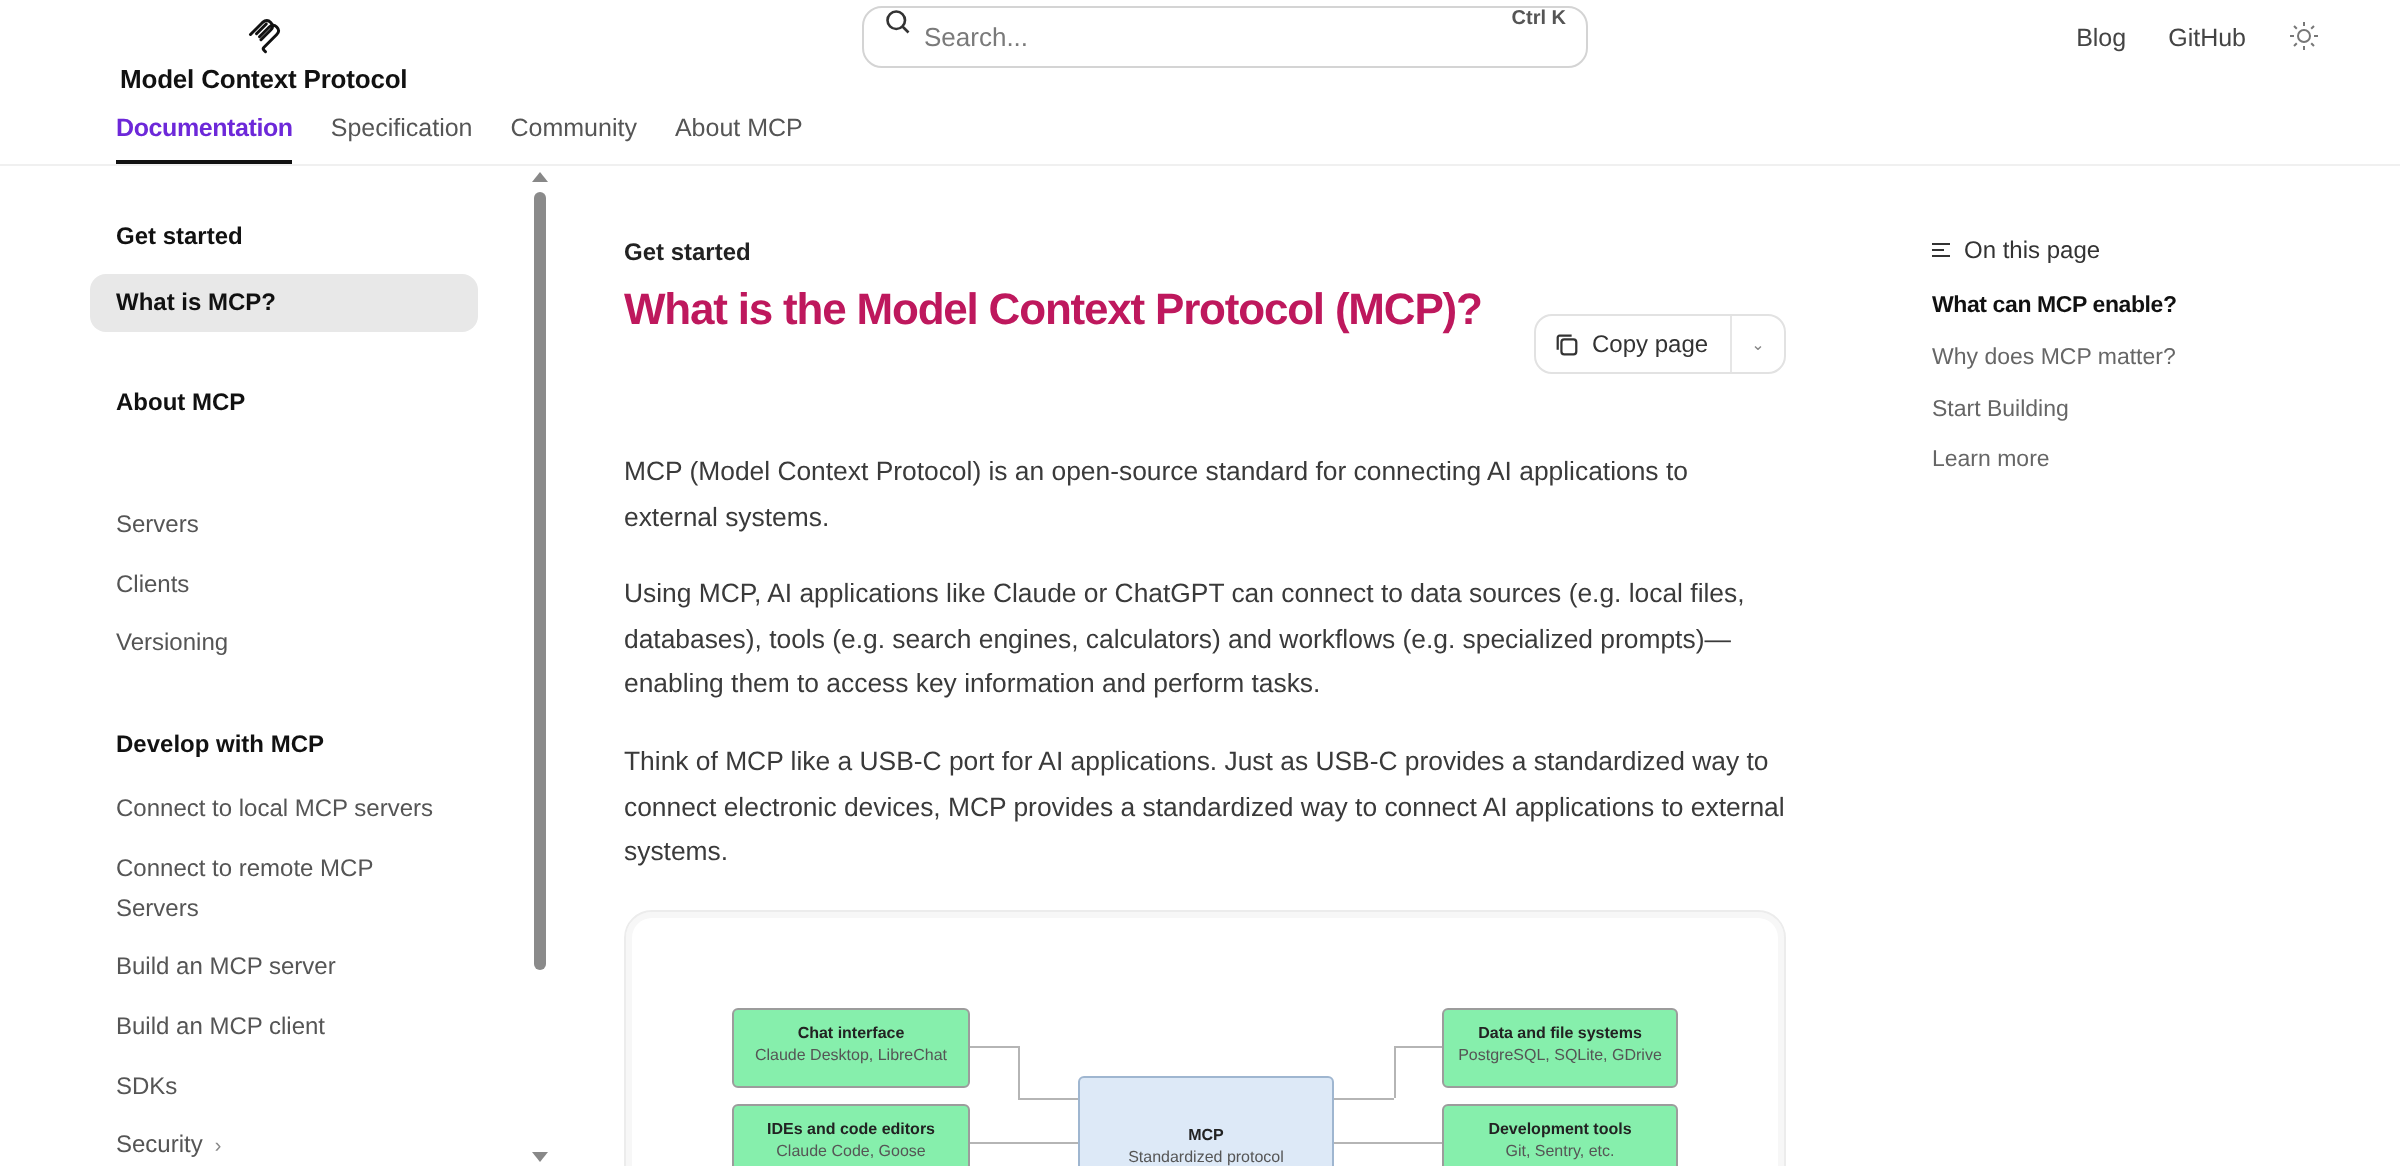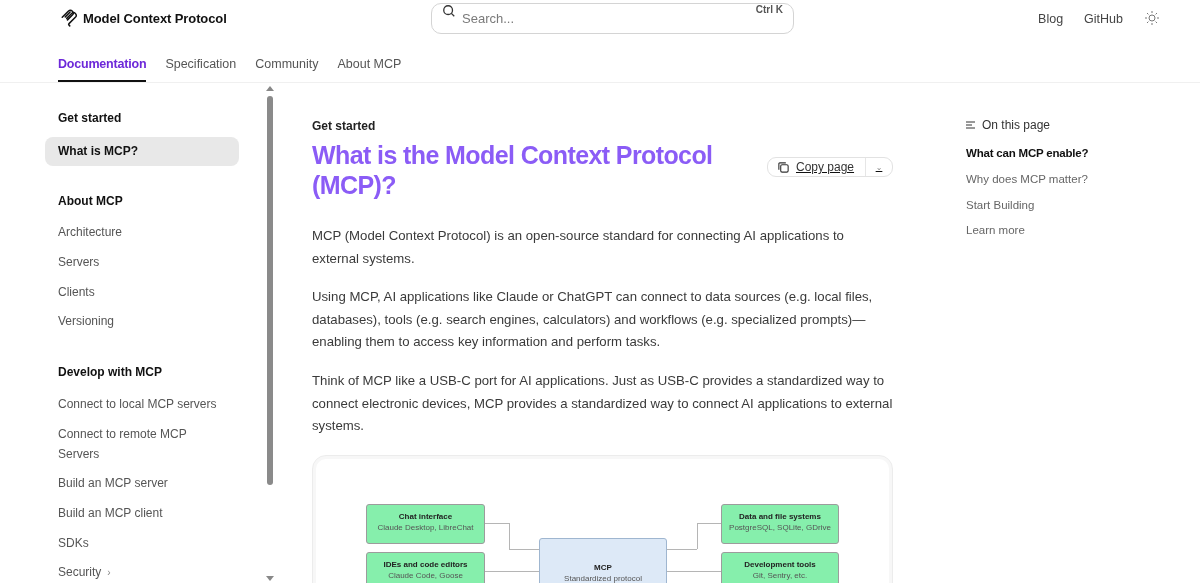--- a/index.html
+++ b/index.html
@@ -1,21 +1,21 @@
 <!DOCTYPE html>
 <html><head>
 <meta charset="utf-8">
 <style>
   * { box-sizing: border-box; margin: 0; padding: 0; }
   html, body { width: 1200px; height: 583px; overflow: hidden; background: #ffffff; }
   body { font-family: "Liberation Sans", sans-serif; color: #111111; position: relative; }
 
   
   .topbar { position: absolute; top: 0; left: 0; width: 1200px; height: 36px; }
-  .logo { position: absolute; left: 60px; top: 9px; display: flex; align-items: center; gap: 5px; }
+  .logo { position: absolute; left: 60px; top: 9px; display: flex; align-items: center; gap: 5px; flex-direction: column; }
   .logo-icon { width: 18px; height: 18px; display: inline-block; }
   .logo-text { font-size: 13px; font-weight: bold; color: #111; letter-spacing: -0.1px; }
 
   .search { position: absolute; left: 431px; top: 3px; width: 363px; height: 31px; border: 1px solid #d4d4d4; border-radius: 10px; display: flex; padding: 0 10px; background: #fff; }
   .search-icon { width: 14px; height: 14px; margin-right: 6px; display: inline-block; }
   .search-input { border: none; outline: none; font-size: 13px; color: #777; flex: 1; background: transparent; font-family: "Liberation Sans", sans-serif; }
   .search-input::placeholder { color: #7a7a7a; }
   .search-kbd { font-size: 10px; color: #555; font-weight: bold; }
 
   .top-links { position: absolute; right: 40px; top: 10px; display: flex; align-items: flex-end; gap: 21px; font-size: 12.5px; color: #444; }
@@ -37,23 +37,23 @@
   .chev { color: #888; font-size: 10px; margin-left: 6px; }
 
   .scrollbar { position: absolute; left: 264px; top: 86px; width: 12px; height: 497px; }
   .scroll-up { position: absolute; top: 0; left: 2px; width: 0; height: 0; border-left: 4px solid transparent; border-right: 4px solid transparent; border-bottom: 5px solid #888; }
   .scroll-thumb { position: absolute; top: 10px; left: 3px; width: 6px; height: 389px; background: #8a8a8a; border-radius: 3px; }
   .scroll-down { position: absolute; bottom: 2px; left: 2px; width: 0; height: 0; border-left: 4px solid transparent; border-right: 4px solid transparent; border-top: 5px solid #888; }
 
   
   .main { position: absolute; left: 312px; top: 110px; width: 582px; }
   .eyebrow { position: absolute; top: 9px; left: 0; font-size: 12px; font-weight: bold; color: #222; }
-  .page-title { position: absolute; top: 30px; left: 0; width: 430px; font-size: 25px; font-weight: bold; line-height: 30px; color: #8b5cf6; letter-spacing: -0.6px; }
-
-  .copy-btn { position: absolute; top: 47px; left: 455px; width: 126px; height: 20px; border: 1px solid #e2e2e2; border-radius: 9px; display: flex; align-items: center; background: #fff; text-decoration: underline; }
+  .page-title { position: absolute; top: 30px; left: 0; width: 430px; font-size: 22px; font-weight: bold; line-height: 30px; color: #be185d; letter-spacing: -0.6px; }
+
+  .copy-btn { position: absolute; top: 47px; left: 455px; width: 126px; height: 30px; border: 1px solid #e2e2e2; border-radius: 9px; display: flex; align-items: center; background: #fff; }
   .copy-main { display: flex; align-items: center; gap: 6px; padding: 0 9px; height: 100%; border-right: 1px solid #e6e6e6; font-size: 12px; color: #333; width: 98px; }
   .copy-icon { width: 13px; height: 13px; display: inline-block; }
   .copy-caret { flex: 1; text-align: center; font-size: 8px; color: #888; }
 
   .para { position: absolute; left: 0; width: 582px; font-size: 13.2px; line-height: 22.5px; color: #3a3a3a; }
 
   .diagram-card { position: absolute; left: 0; top: 345px; width: 581px; height: 150px; border: 1px solid #ececec; border-radius: 14px; background: #ffffff; box-shadow: 0 0 0 3px #f7f7f7 inset; overflow: hidden; }
   .dbox { position: absolute; border: 1px solid #9c9c9c; border-radius: 3px; background: #86efac; text-align: center; padding-top: 6px; }
   .dbox .t { font-size: 8px; font-weight: bold; color: #222; line-height: 11px; }
   .dbox .s { font-size: 8px; color: #555; line-height: 11px; }
@@ -112,21 +112,20 @@
   <div class="tab">Community</div>
   <div class="tab">About MCP</div>
 </div>
 <div class="tabs-border"></div>
 
 <div class="sidebar">
   <div class="sb-section" style="top:28px">Get started</div>
   <div class="sb-item active" style="top:54px">What is MCP?</div>
 
   <div class="sb-section" style="top:111px">About MCP</div>
-  <div class="sb-item" style="top:140px">Architecture</div>
   <div class="sb-item" style="top:170px">Servers</div>
   <div class="sb-item" style="top:200px">Clients</div>
   <div class="sb-item" style="top:229px">Versioning</div>
 
   <div class="sb-section" style="top:282px">Develop with MCP</div>
   <div class="sb-item" style="top:312px">Connect to local MCP servers</div>
   <div class="sb-item" style="top:342px; width:150px">Connect to remote MCP Servers</div>
   <div class="sb-item" style="top:391px">Build an MCP server</div>
   <div class="sb-item" style="top:421px">Build an MCP client</div>
   <div class="sb-item" style="top:451px">SDKs</div>

